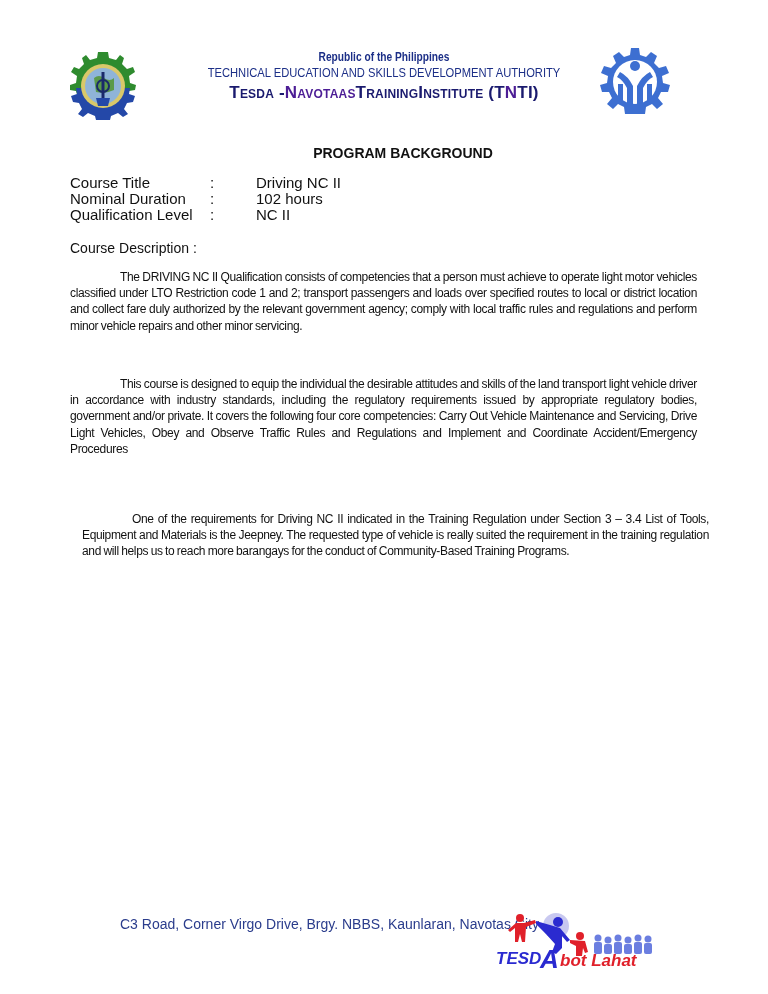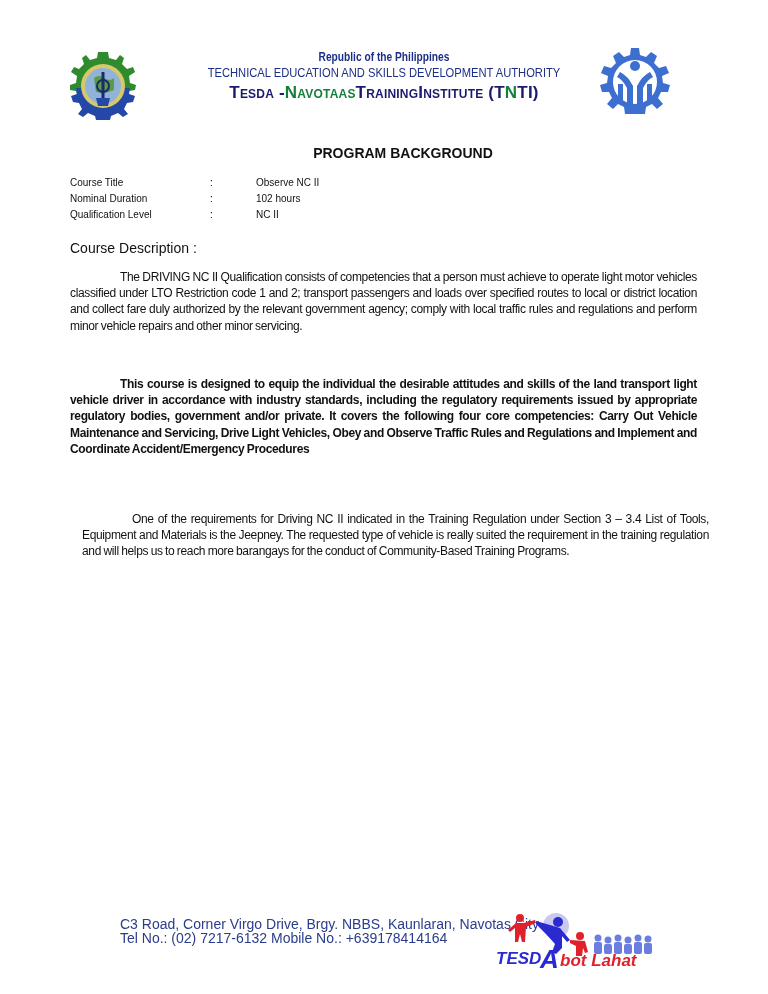--- a/index.html
+++ b/index.html
@@ -3,31 +3,31 @@
 <meta charset="utf-8">
 <style>
   html, body { margin:0; padding:0; background:#ffffff; }
   body { width:768px; height:994px; position:relative; overflow:hidden; font-family:"Liberation Sans", sans-serif; color:#111; }
   .logo-left { position:absolute; left:66px; top:48px; width:74px; height:72px; }
   .logo-right { position:absolute; left:598px; top:46px; width:74px; height:72px; }
   .hdr { position:absolute; left:0; width:768px; text-align:center; }
   .republic { top:50px; font-size:12px; font-weight:bold; color:#1c2f87; transform:scaleX(0.85); }
   .tesda-auth { top:65px; font-size:13px; color:#1c2f87; letter-spacing:0; transform:scaleX(0.86); }
   .inst { top:83px; font-size:17px; font-weight:bold; color:#1a1a6e; font-variant:small-caps; letter-spacing:0.2px; }
-  .inst .g { color:#15803d; }
+  .inst .g { color:#4c1d95; }
   .title { position:absolute; top:145px; left:0; width:768px; text-align:center; font-size:14px; font-weight:bold; color:#111; padding-left:15px; }
   .title span { display:inline-block; margin-left:8px; }
-  .info { position:absolute; left:70px; top:175px; font-size:10px; line-height:16px; }
+  .info { position:absolute; left:70px; top:175px; font-size:15px; line-height:16px; }
   .info .row { display:flex; }
   .info .lbl { width:140px; }
   .info .col { width:46px; }
   .desc-lbl { position:absolute; left:70px; top:240px; font-size:14px; }
   .para { position:absolute; left:70px; width:627px; font-size:12px; line-height:16.2px; text-align:justify; text-indent:50px; letter-spacing:-0.35px; word-spacing:-0.5px; }
   .p1 { top:269px; }
-  .p2 { top:376px;font-weight:bold; }
+  .p2 { top:376px; }
   .p3 { top:499px; }
   .footer { position:absolute; left:80px; top:918px; font-family:Liberation Sans, sans-serif; font-size:14px; line-height:13.5px; color:#2a3c8c;margin-left:40px; }
   .abot { position:absolute; left:490px; top:908px; width:170px; height:62px; }
 </style>
 </head>
 <body>
 
 <svg class="logo-left" viewBox="0 0 74 72">
   <g>
     <path d="M37 4 L42 4 L43 10 L50 12 L54 7 L58 10 L56 16 L61 21 L67 19 L69 24 L63 28 L64 35 L70 37 L69 42 L63 43 L61 50 L12 50 L10 43 L4 42 L4 37 L10 35 L11 28 L5 24 L8 19 L13 21 L18 16 L16 10 L20 7 L24 12 L31 10 L32 4 Z" fill="#2e8b2e"></path>
@@ -60,21 +60,21 @@
     <path d="M54 38 L49 38 L49 56 L54 52 Z"></path>
   </g>
 </svg>
 
 <div class="title"><span>PROGRAM BACKGROUND</span></div>
 
 <div class="info">
   <div class="row">
     <span class="lbl">Course Title</span>
     <span class="col">:</span>
-    <span>Observe NC II</span>
+    <span>Driving NC II</span>
   </div>
   <div class="row">
     <span class="lbl">Nominal Duration</span>
     <span class="col">:</span>
     <span>102 hours</span>
   </div>
   <div class="row">
     <span class="lbl">Qualification Level</span>
     <span class="col">:</span>
     <span>NC II</span>
@@ -82,21 +82,20 @@
 </div>
 
 <div class="desc-lbl">Course Description  :</div>
 
 <p class="para p1" style="margin:0">The DRIVING NC II Qualification consists of competencies that a person must achieve to operate light motor vehicles classified under LTO Restriction code 1 and 2; transport passengers and loads over specified routes to local or district location and collect fare duly authorized by the relevant government agency; comply with local traffic rules and regulations and perform minor vehicle repairs and other minor servicing.</p>
 <p class="para p2" style="margin:0">This course is designed to equip the individual the desirable attitudes and skills of the land transport light vehicle driver in accordance with industry standards, including the regulatory requirements issued by appropriate regulatory bodies, government and/or private. It covers the following four core competencies: Carry Out Vehicle Maintenance and Servicing, Drive Light Vehicles, Obey and Observe Traffic Rules and Regulations and Implement and Coordinate Accident/Emergency Procedures</p>
 <p class="para p3" style="margin:12px">One of the requirements for Driving NC II indicated in the Training Regulation under Section 3 – 3.4 List of Tools, Equipment and Materials is the Jeepney. The requested type of vehicle is really suited the requirement in the training regulation and will helps us to reach more barangays for the conduct of Community-Based Training Programs.</p>
 
 <div class="footer">
   <div>C3 Road, Corner Virgo Drive, Brgy. NBBS, Kaunlaran, Navotas City</div>
-  <div>Tel No.: (02) 7217-6132 Mobile No.: +639178414164</div>
 </div>
 
 <svg class="abot" viewBox="0 0 170 62">
   <circle cx="66" cy="18" r="13" fill="#c8c8f0"></circle>
 
   <g fill="#e0202a">
     <circle cx="30" cy="10" r="4"></circle>
     <path d="M26 15 L34 15 L45 12 L46 15 L36 19 L35 34 L32 34 L30 26 L28 34 L25 34 L25 20 L20 24 L18 22 Z"></path>
   </g>
 

